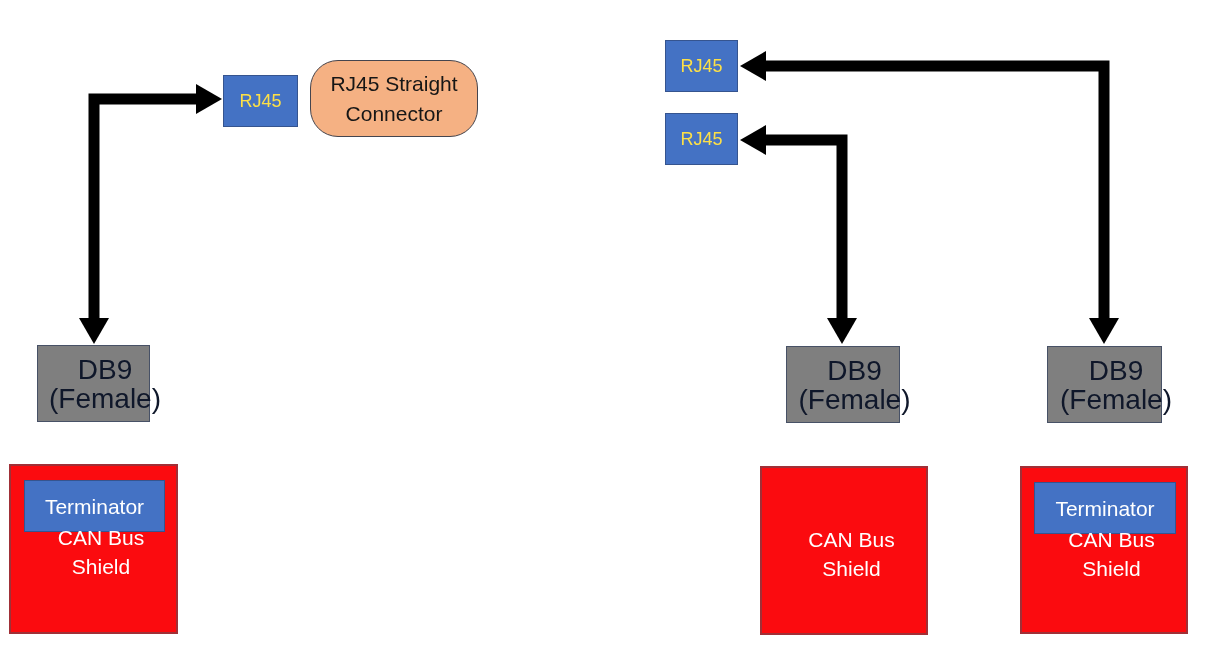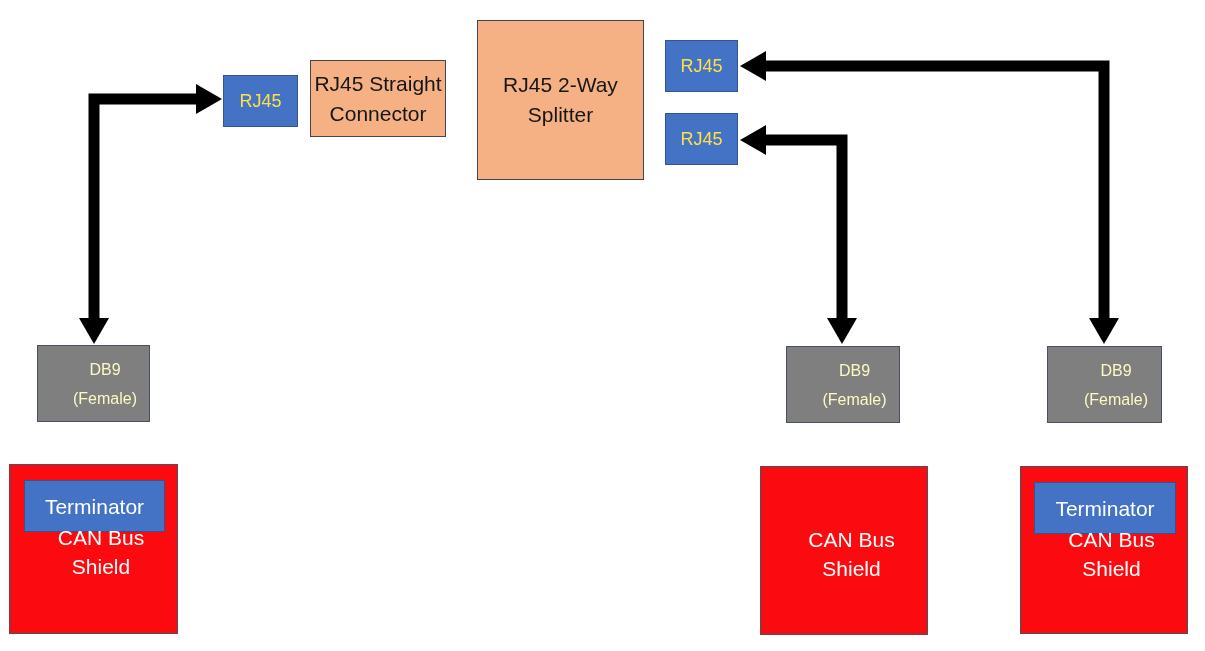--- a/index.html
+++ b/index.html
@@ -28,22 +28,22 @@
   .orange{
     background:var(--orange-fill);
     border:1.5px solid var(--orange-border);
     color:#161616;
     font-size:21px;
     line-height:30px;
   }
   .gray{
     background:var(--gray-fill);
     border:1.5px solid var(--gray-border);
-    color:#fef9c3;
-    font-size:16px;
+    color:#0f172a;
+    font-size:28px;
     line-height:29px;
     padding-left:23px;
   }
   .red{
     background:var(--red-fill);
     border:2px solid var(--red-border);
     color:#ffffff;
     font-size:21px;
   }
   .shield-label{
@@ -73,25 +73,23 @@
       <polygon points="222,99 196,84 196,114" fill="#000000"></polygon>
       <polygon points="94,344 79,318 109,318" fill="#000000"></polygon>
       <polyline points="762,140 842,140 842,324" fill="none" stroke="#000000" stroke-width="11"></polyline>
       <polygon points="740,140 766,125 766,155" fill="#000000"></polygon>
       <polygon points="842,344 827,318 857,318" fill="#000000"></polygon>
       <polyline points="762,66 1104,66 1104,324" fill="none" stroke="#000000" stroke-width="11"></polyline>
       <polygon points="740,66 766,51 766,81" fill="#000000"></polygon>
       <polygon points="1104,344 1089,318 1119,318" fill="#000000"></polygon>
     </svg>
 
-  <div class="box orange" style="left:310px;top:60px;width:136px;height:77px;">RJ45 Straight
+  <div class="box orange" style="left:310px;top:60px;width:168px;height:77px;border-radius:28px;">RJ45 Straight
 Connector</div>
 
-  <div class="box orange" style="left:477px;top:20px;width:167px;height:160px;">RJ45 2-Way
-Splitter</div>
 
   <div class="box blue" style="left:223px;top:75px;width:75px;height:52px;">RJ45</div>
 
   <div class="box blue" style="left:665px;top:40px;width:73px;height:52px;">RJ45</div>
 
   <div class="box blue" style="left:665px;top:113px;width:73px;height:52px;">RJ45</div>
 
   <div class="box gray" style="left:37px;top:345px;width:113px;height:77px;">DB9
 (Female)</div>
 

